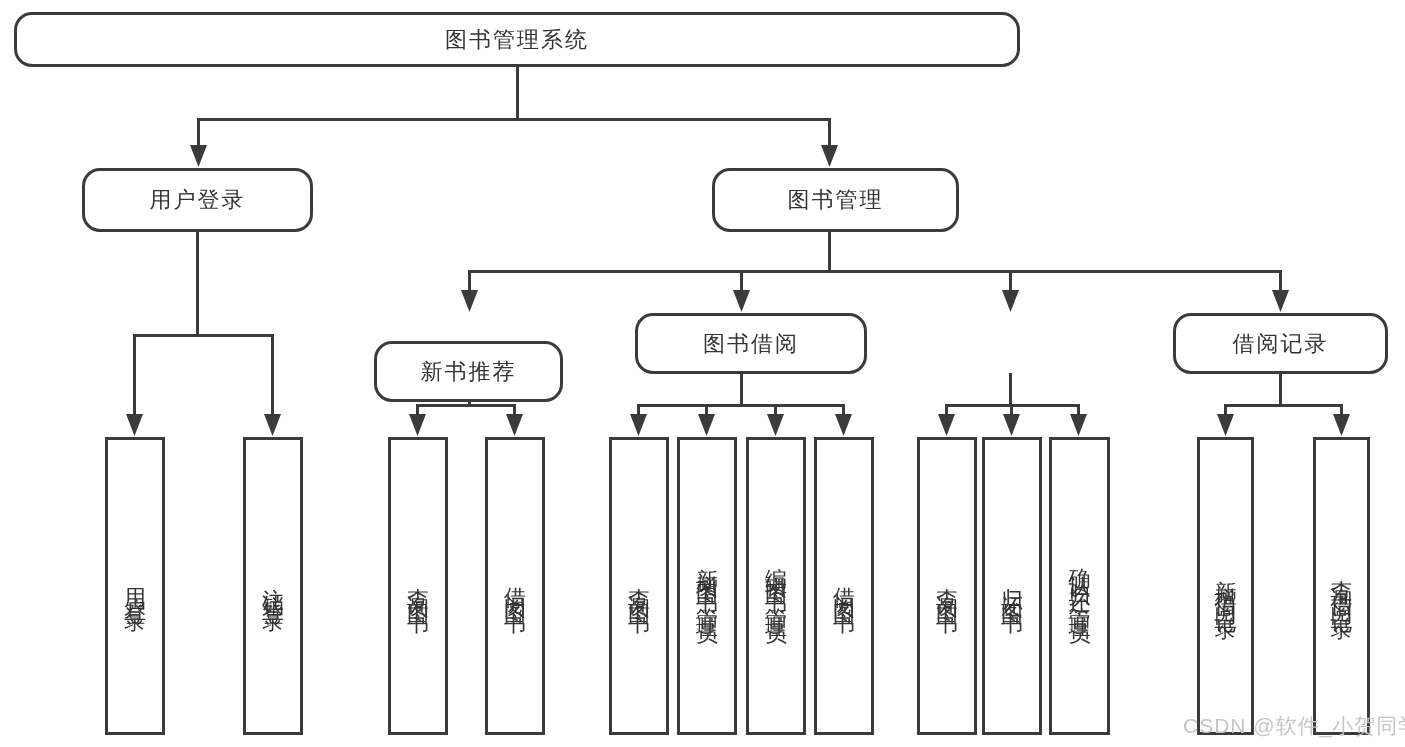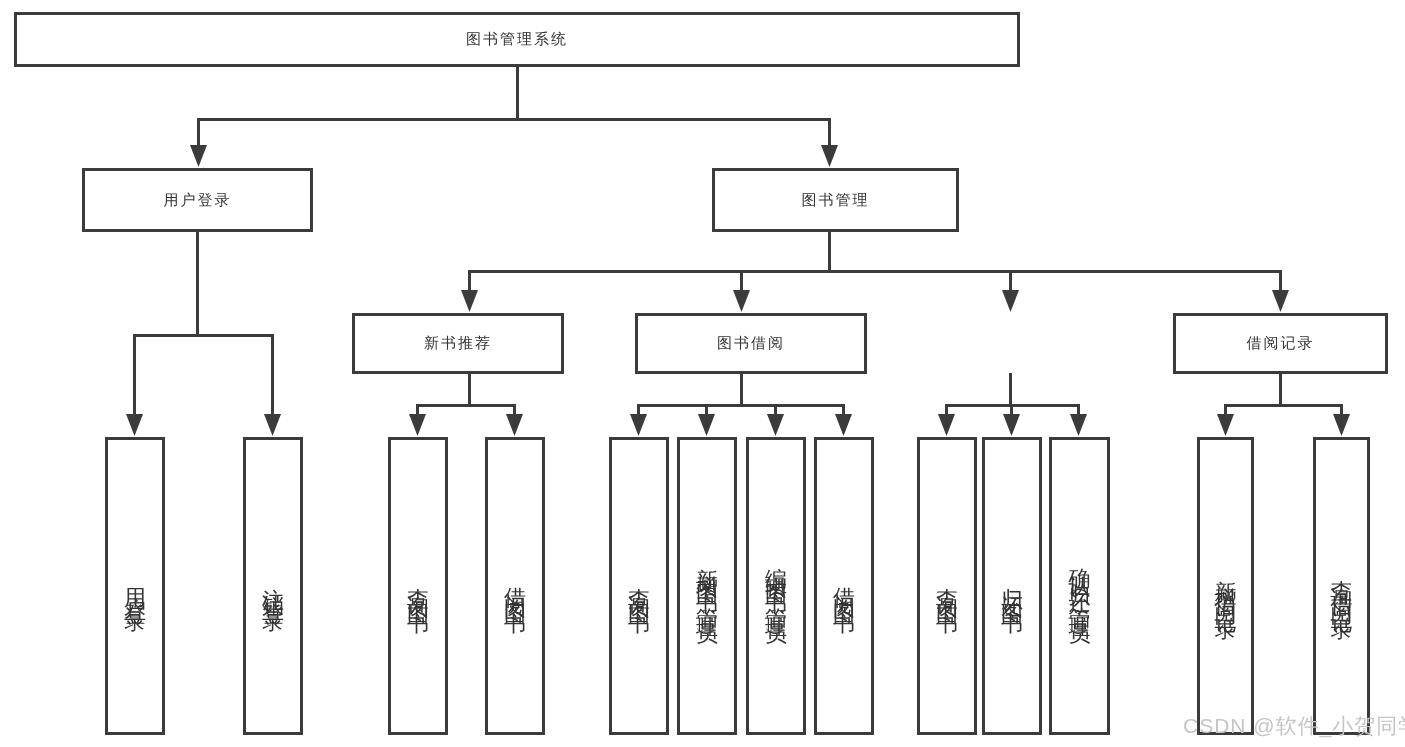--- a/index.html
+++ b/index.html
@@ -20,26 +20,26 @@
   .box {
     position: absolute;
     box-sizing: border-box;
     border: 3px solid #3b3b3b;
     background: #ffffff;
     display: flex;
     align-items: center;
     justify-content: center;
     color: #333333;
   }
-  .hbox { font-size: 15px; letter-spacing: 2px; white-space: nowrap; }
+  .hbox { font-size: 22px; letter-spacing: 2px; white-space: nowrap; border-radius: 18px; }
   .box-root   { left: 14px;   top: 12px;  width: 1006px; height: 55px; }
   .box-lvl2a  { left: 82px;   top: 168px; width: 231px;  height: 64px; }
   .box-lvl2b  { left: 712px;  top: 168px; width: 247px;  height: 64px; }
   .box-lvl3   { top: 313px; height: 61px; }
-  .box-lvl3a  { left: 352px;  width: 212px; }
+  .box-lvl3a  { left: 374px;  width: 189px; margin-top: 28px; }
   .box-lvl3b  { left: 635px;  width: 232px; }
   .box-lvl3c  { left: 903px;  width: 215px; }
   .box-lvl3d  { left: 1173px; width: 215px; }
   .leaf {
     top: 437px;
     width: 60px;
     height: 298px;
   }
   .leaf span {
     writing-mode: vertical-rl;

